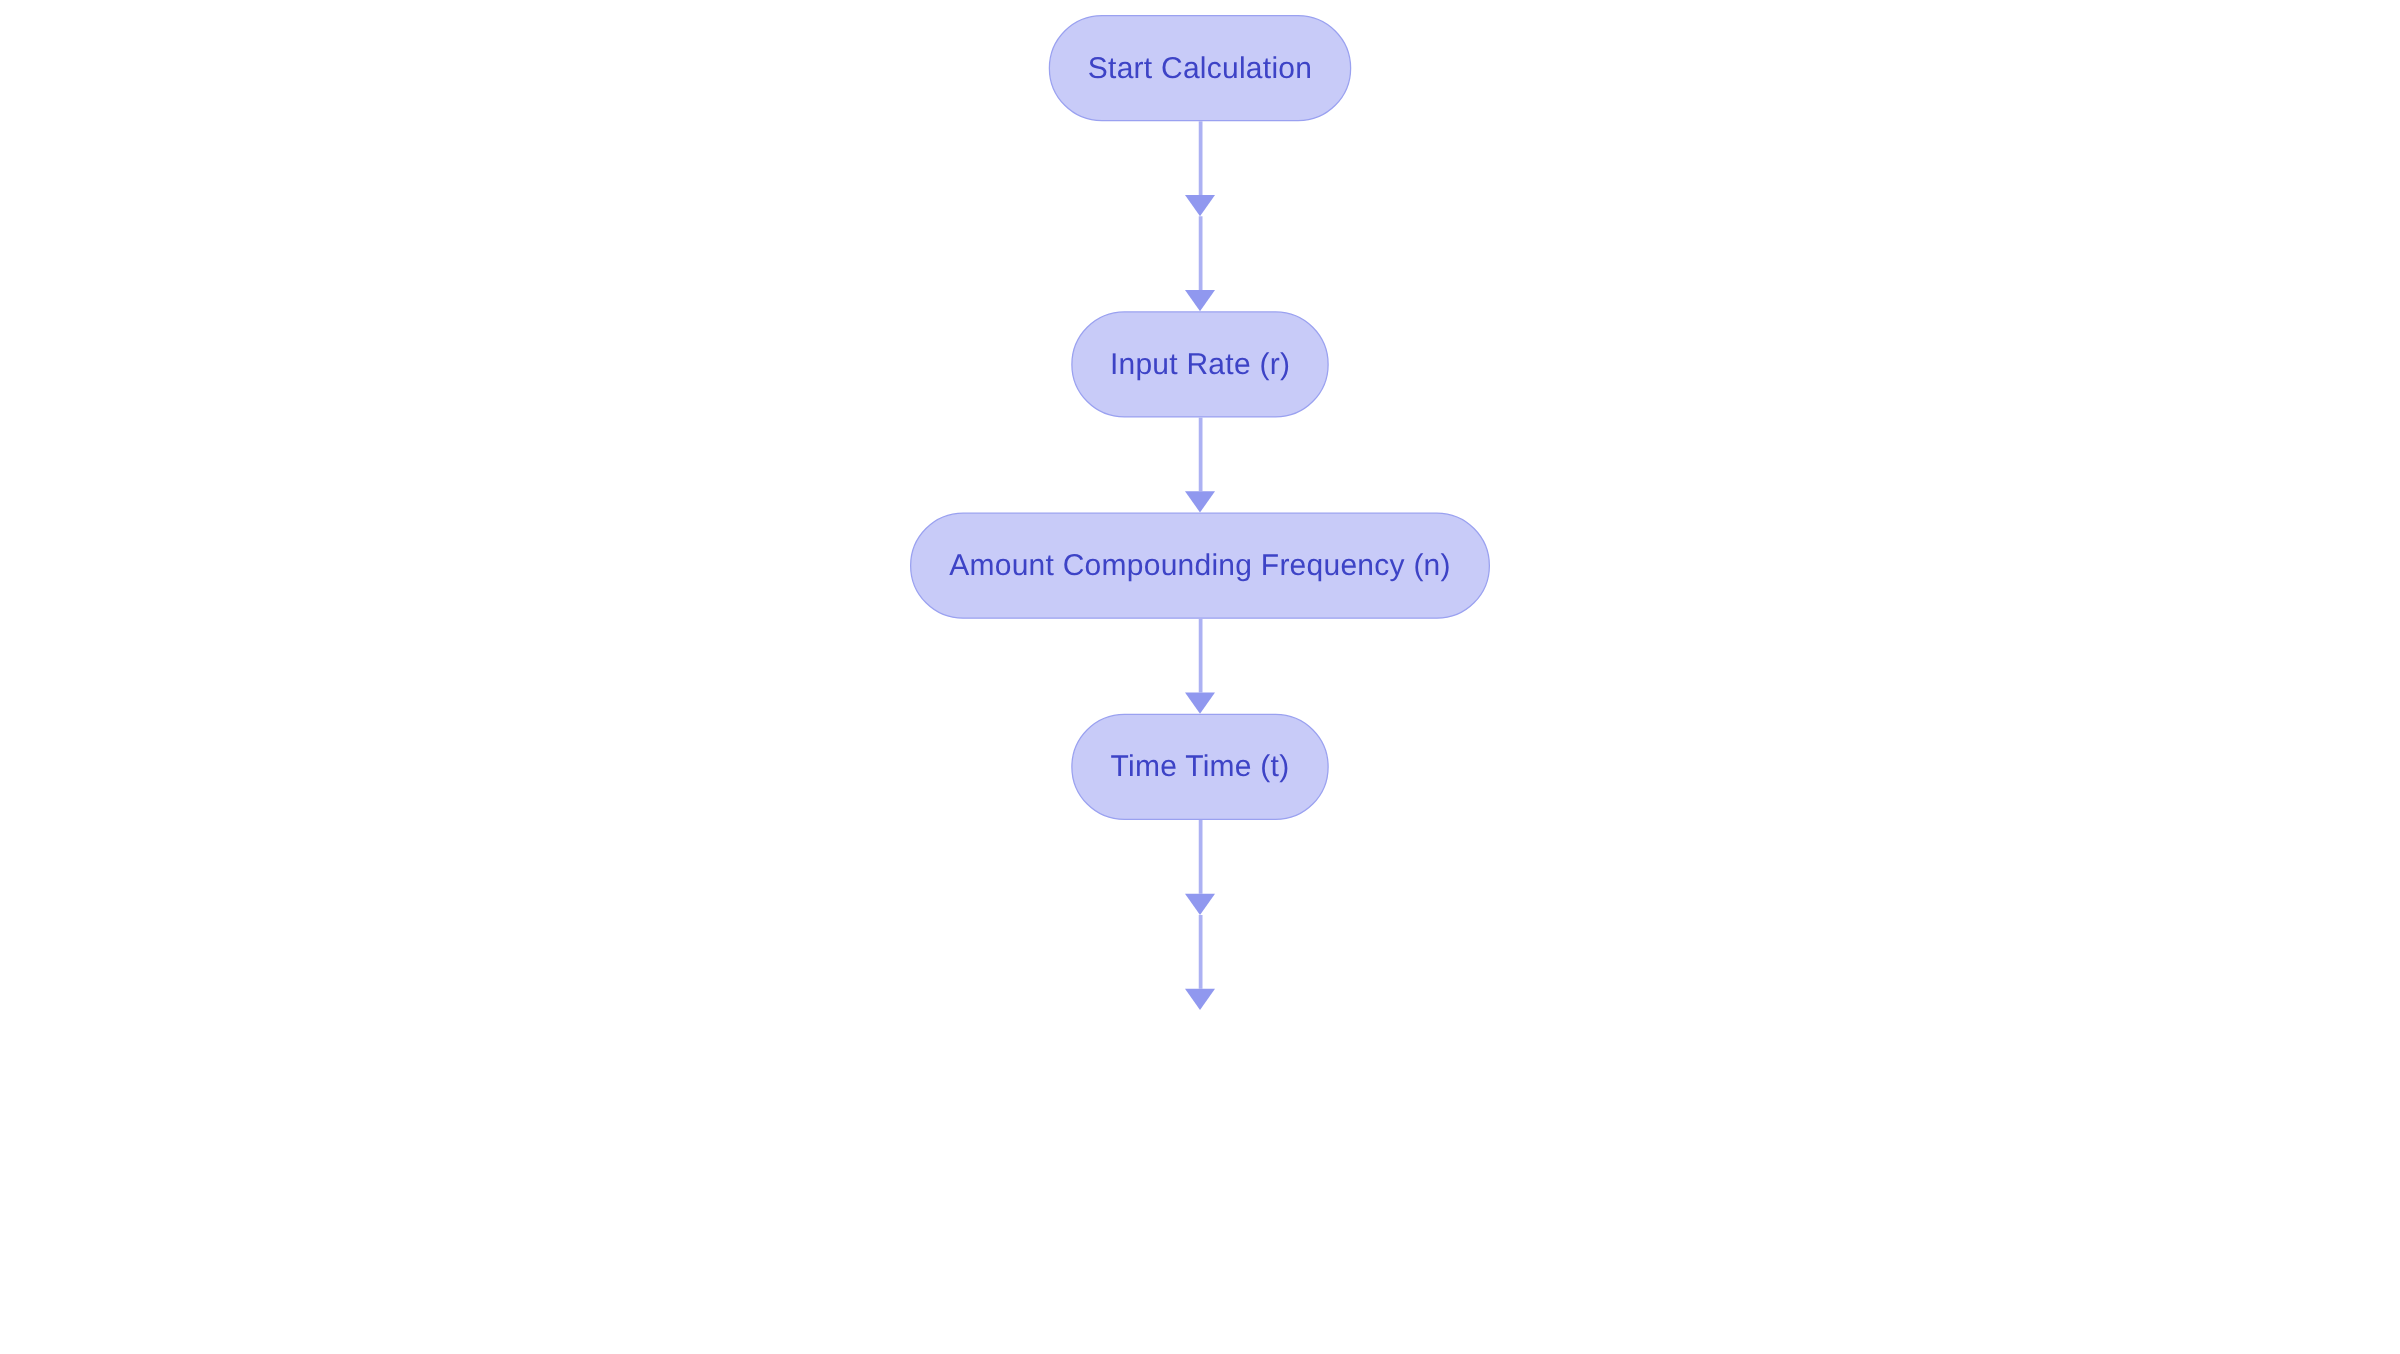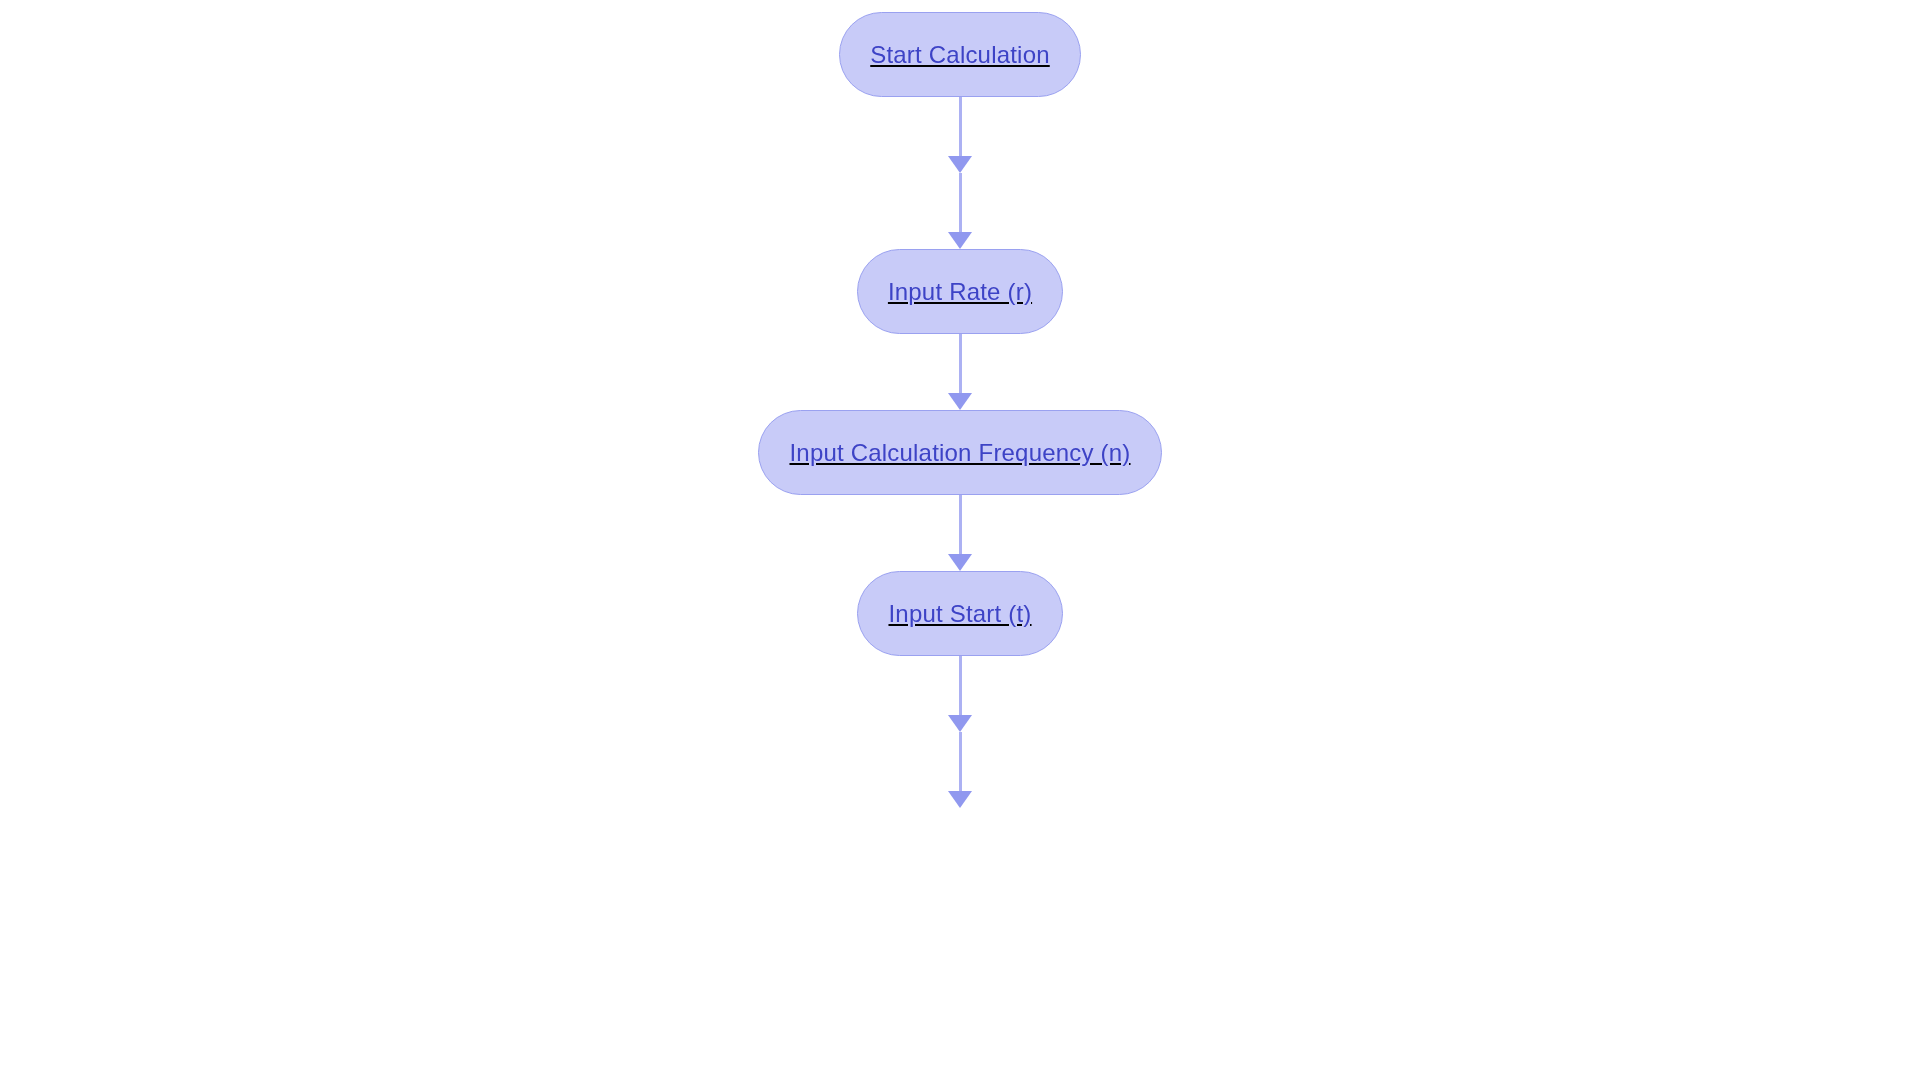--- a/index.html
+++ b/index.html
@@ -12,21 +12,20 @@
     font-family: "Liberation Sans", sans-serif;
   }
   .canvas {
     width: 1920px;
     height: 1083px;
     box-sizing: border-box;
     padding-top: 12px;
     display: flex;
     flex-direction: column;
     align-items: center;
-    text-decoration: underline;
   }
   .node {
     height: 85px;
     box-sizing: border-box;
     padding: 0 30px;
     border-radius: 43px;
     background: var(--node-fill, #c8cbf8);
     border: 1.5px solid var(--node-border, #9aa1f0);
     display: flex;
     align-items: center;
@@ -81,30 +80,30 @@
   <div class="node">
     <span class="node-label">Input Rate (r)</span>
   </div>
 
   <div class="arrow">
     <div class="arrow-line"></div>
     <div class="arrow-head"></div>
   </div>
 
   <div class="node">
-    <span class="node-label">Input Calculation Frequency (n)</span>
+    <span class="node-label">Amount Compounding Frequency (n)</span>
   </div>
 
   <div class="arrow">
     <div class="arrow-line"></div>
     <div class="arrow-head"></div>
   </div>
 
   <div class="node">
-    <span class="node-label">Input Start (t)</span>
+    <span class="node-label">Time Time (t)</span>
   </div>
 
   <div class="arrow">
     <div class="arrow-line"></div>
     <div class="arrow-head"></div>
   </div>
 
 
   <div class="arrow">
     <div class="arrow-line"></div>

